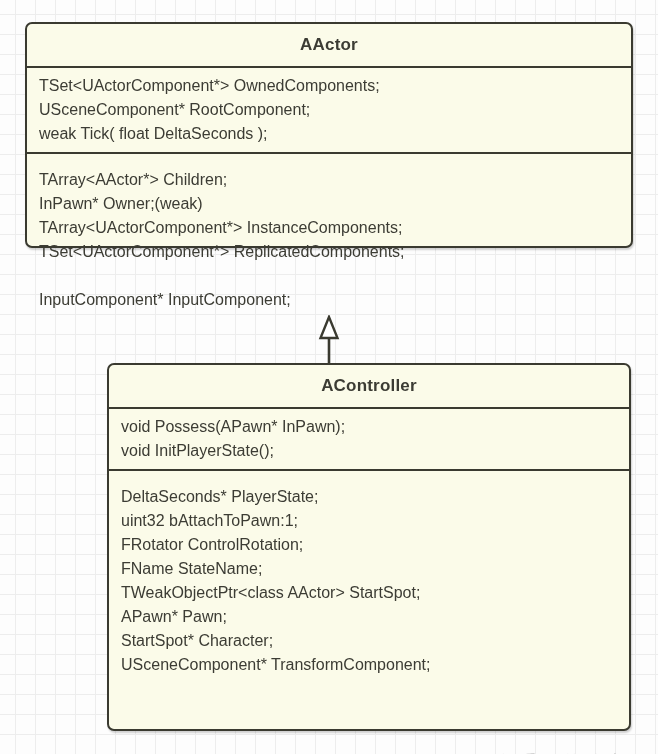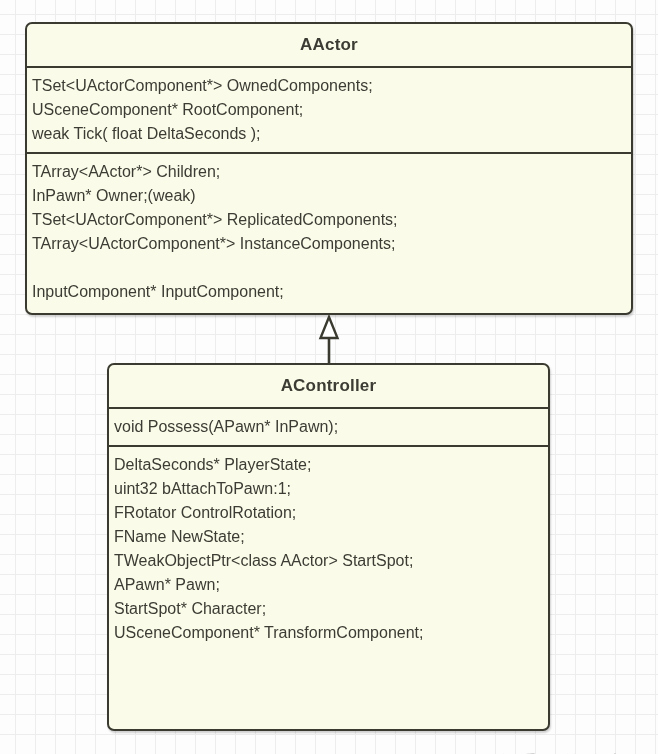--- a/index.html
+++ b/index.html
@@ -31,48 +31,49 @@
     border-radius: 7px;
     box-shadow: 1px 2px 2px rgba(0,0,0,0.18);
     display: flex;
     flex-direction: column;
     color: #3c3c34;
   }
   .class-box-aactor {
     left: 25px;
     top: 22px;
     width: 608px;
-    height: 293px;
+    height: 226px;
   }
   .class-box-acontroller {
     left: 107px;
     top: 363px;
-    width: 443px;
+    width: 524px;
     height: 368px;
   }
   .class-title {
     height: 42px;
     flex: 0 0 42px;
     display: flex;
     align-items: center;
     justify-content: center;
     font-weight: bold;
     font-size: 17px;
     border-bottom: 2px solid #3a3a30;
     letter-spacing: 0.2px;
   }
   .compartment {
     box-sizing: border-box;
-    padding: 6px 5px;
+    padding: 6px 12px;
     font-size: 16px;
     border-bottom: 2px solid #3a3a30;
   }
   .compartment.last {
     border-bottom: none;
     flex: 1 1 auto;
+    margin-top: 8px;
   }
   .member-line {
     line-height: 24px;
     min-height: 24px;
     white-space: pre;
   }
   .inheritance-arrow {
     position: absolute;
     left: 312px;
     top: 315px;
@@ -99,42 +100,43 @@
   <div class="uml-class class-box-aactor">
     <div class="class-title">AActor</div>
     <div class="compartment">
       <div class="member-line">TSet&lt;UActorComponent*&gt; OwnedComponents;</div>
       <div class="member-line">USceneComponent* RootComponent;</div>
       <div class="member-line">weak Tick( float DeltaSeconds );</div>
     </div>
     <div class="compartment last">
       <div class="member-line">TArray&lt;AActor*&gt; Children;</div>
       <div class="member-line">InPawn* Owner;(weak)</div>
+      <div class="member-line">TArray&lt;UActorComponent*&gt; InstanceComponents;</div>
       <div class="member-line">TSet&lt;UActorComponent*&gt; ReplicatedComponents;</div>
-      <div class="member-line">TArray&lt;UActorComponent*&gt; InstanceComponents;</div>
       <div class="member-line"></div>
       <div class="member-line">InputComponent* InputComponent;</div>
     </div>
   </div>
 
   <svg class="inheritance-arrow" viewBox="0 0 34 48" xmlns="http://www.w3.org/2000/svg">
     <line x1="17" y1="23" x2="17" y2="48" stroke="#3a3a30" stroke-width="2.6"></line>
     <polygon points="17,2 8.5,23 25.5,23" fill="#ffffff" stroke="#3a3a30" stroke-width="2.4" stroke-linejoin="miter"></polygon>
   </svg>
 
   <div class="uml-class class-box-acontroller">
     <div class="class-title">AController</div>
     <div class="compartment">
       <div class="member-line">void Possess(APawn* InPawn);</div>
+      <div class="member-line">void InitPlayerState();</div>
     </div>
     <div class="compartment last">
       <div class="member-line">DeltaSeconds* PlayerState;</div>
       <div class="member-line">uint32 bAttachToPawn:1;</div>
       <div class="member-line">FRotator ControlRotation;</div>
-      <div class="member-line">FName NewState;</div>
+      <div class="member-line">FName StateName;</div>
       <div class="member-line">TWeakObjectPtr&lt;class AActor&gt; StartSpot;</div>
       <div class="member-line">APawn* Pawn;</div>
       <div class="member-line">StartSpot* Character;</div>
       <div class="member-line">USceneComponent* TransformComponent;</div>
     </div>
   </div>
 
   <div class="watermark">知乎 @海狗大人</div>
 
 </div>

